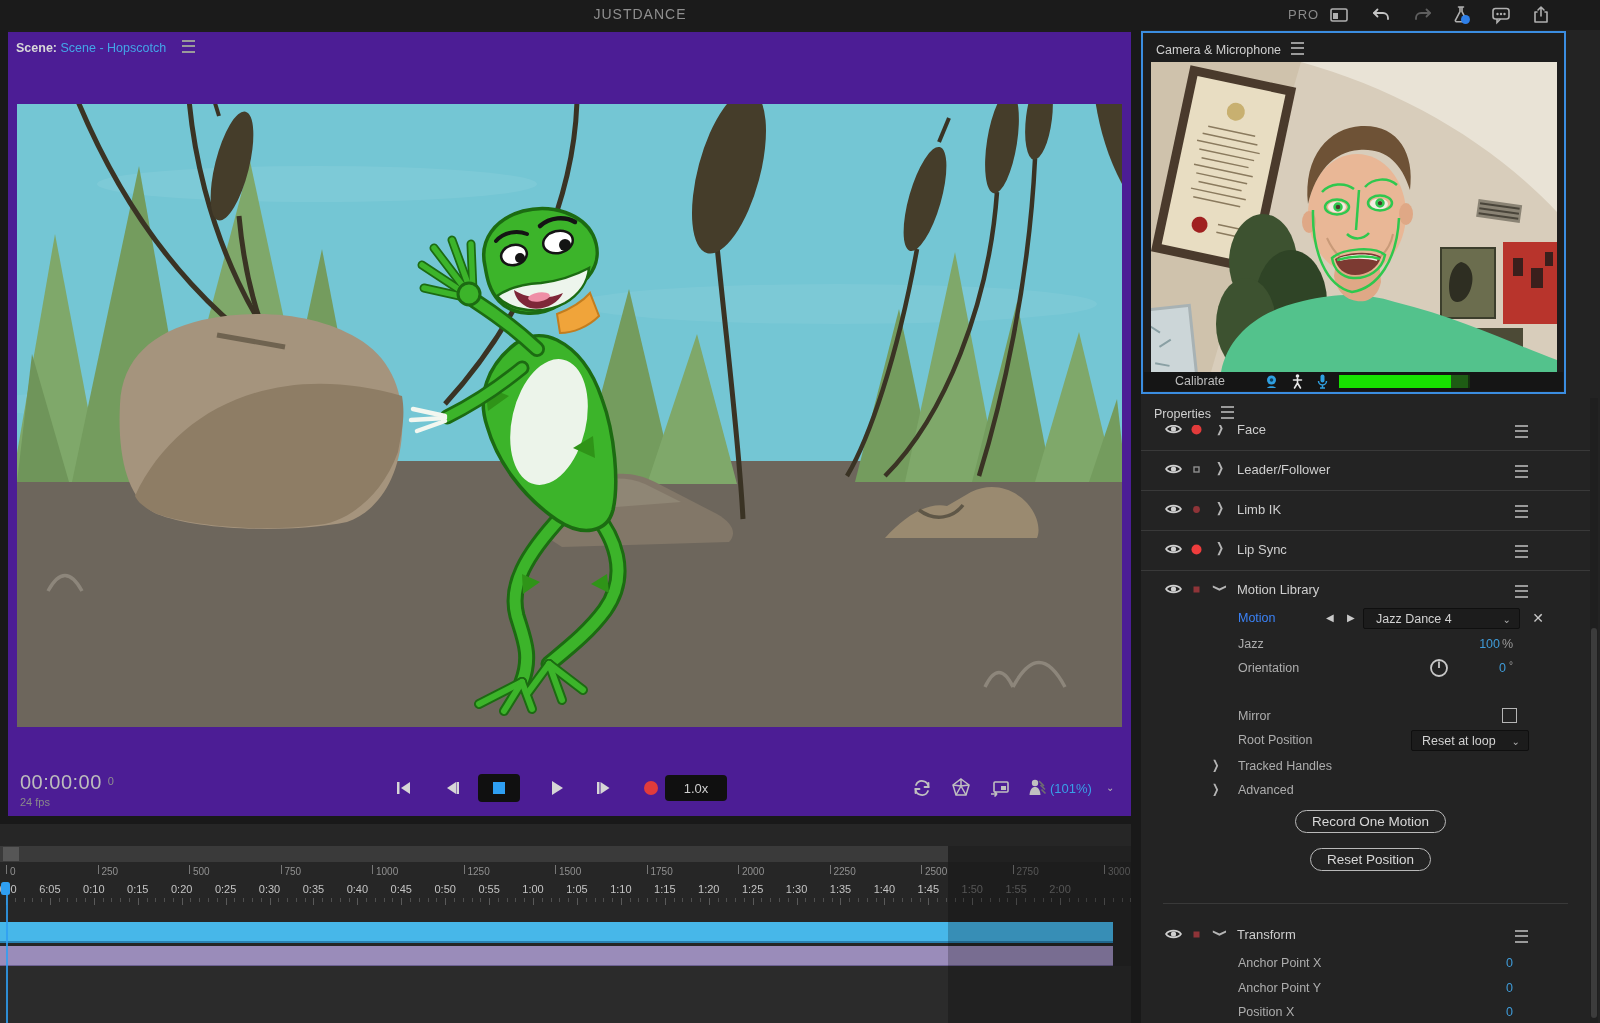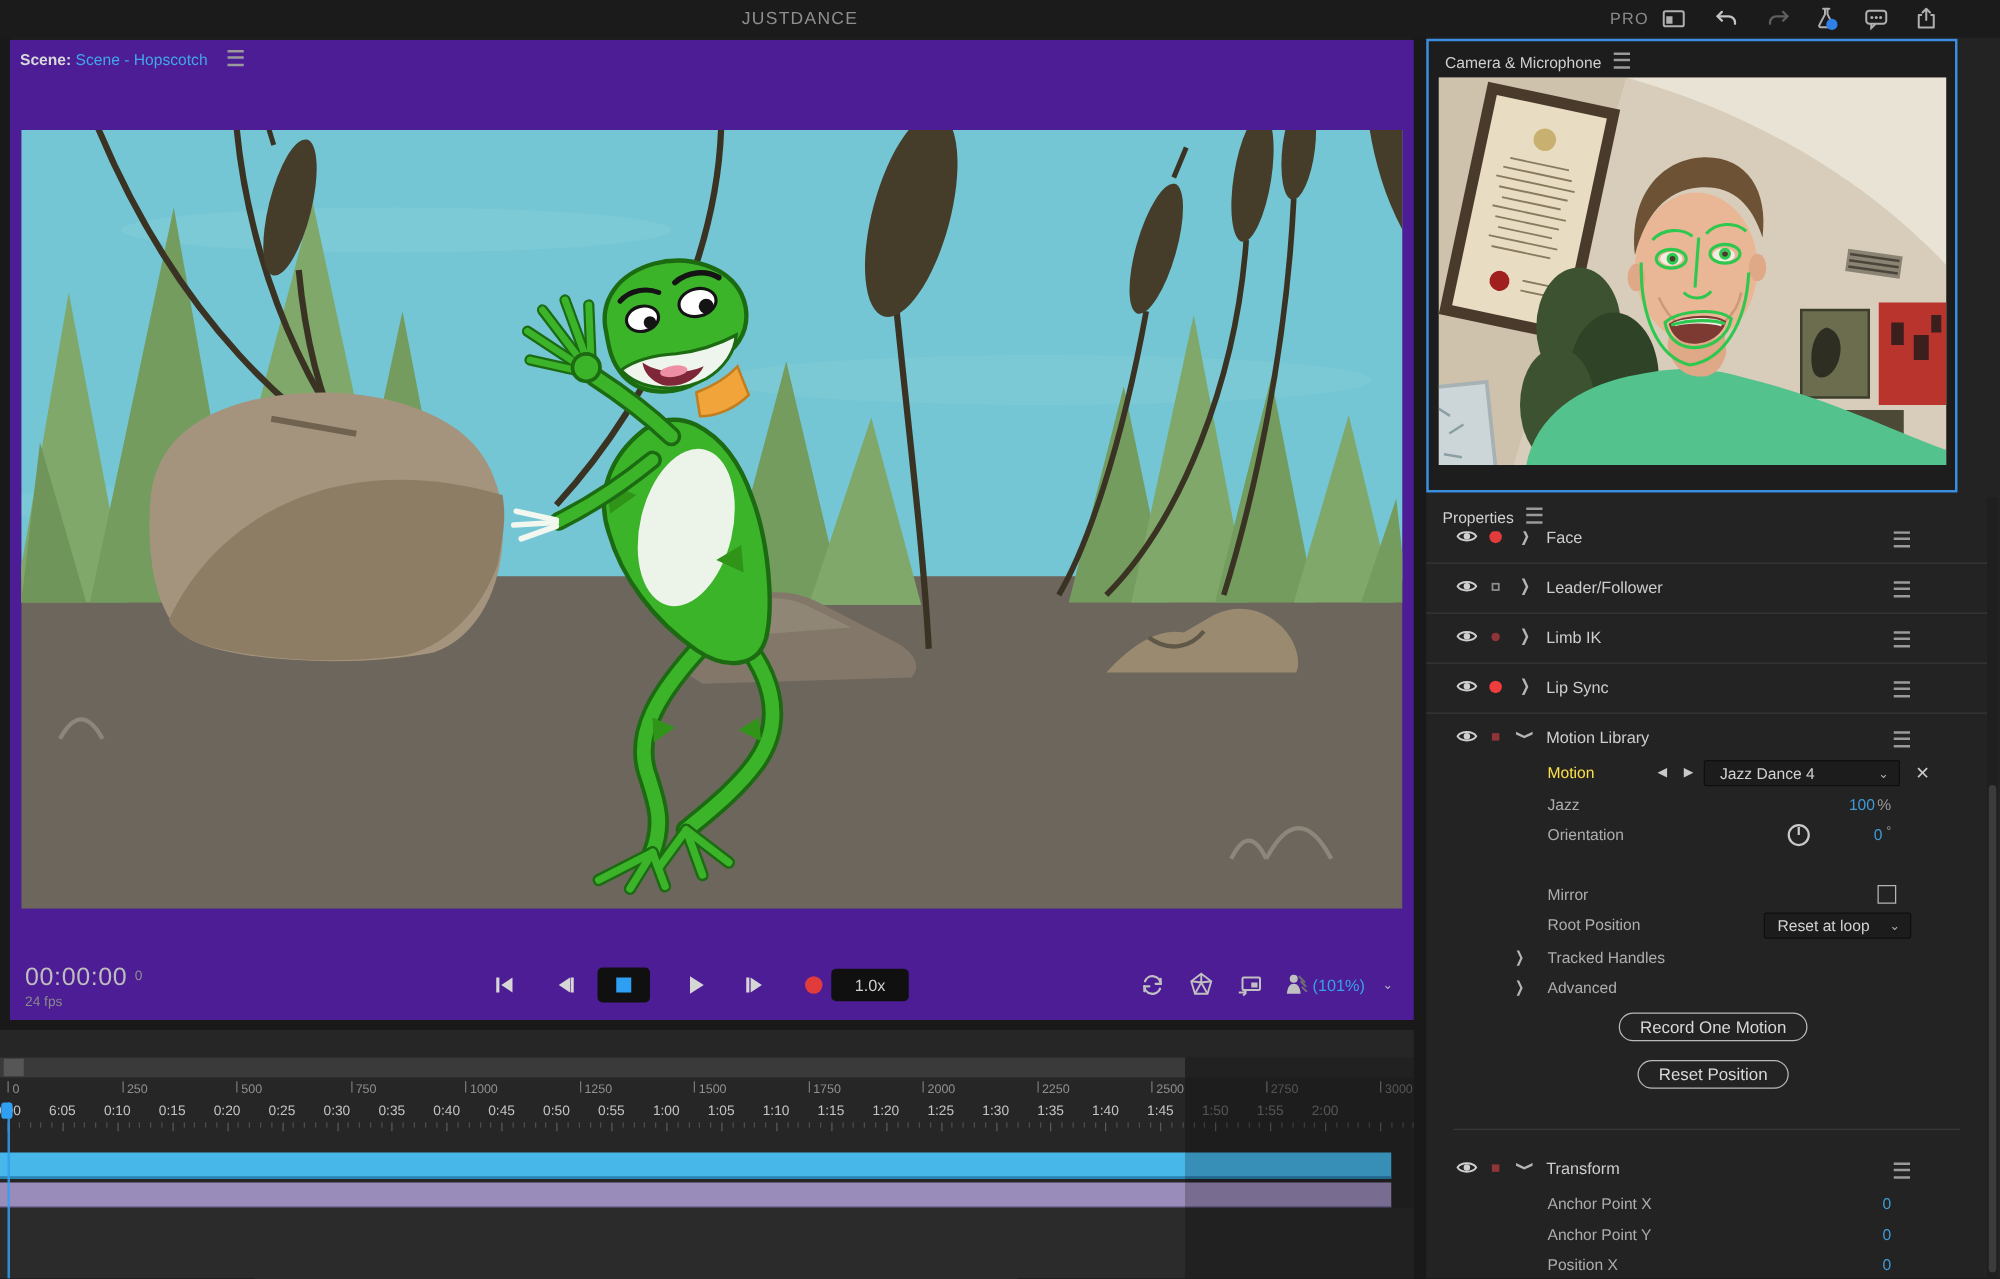--- a/index.html
+++ b/index.html
@@ -662,20 +662,46 @@
               <circle cx="187" cy="145" r="3.5"></circle>
                 <circle cx="229" cy="141" r="3.5"></circle>
               <path d="M 208 128 L 205 168"></path>
               <path d="M 196 172 C 202 178 212 178 218 171"></path>
               <path d="M 181 196 C 192 186 224 184 234 193 C 231 208 217 217 202 216 C 190 215 183 207 181 196 Z"></path>
               <path d="M 186 198 C 200 194 218 193 229 197"></path>
             </g>
           </g>
         </svg>
       </div>
+      <div class="abs calib-bar">
+        <div class="abs calib-label">Calibrate</div>
+        <div class="abs calib-ic" style="left:119px">
+          <svg viewBox="0 0 17 17">
+              <circle cx="8.5" cy="7" r="4.5" fill="#2f9fe0"></circle>
+              <circle cx="8.5" cy="7" r="1.8" fill="#10405e"></circle>
+              <path d="M4 15 C5 12.5 12 12.5 13 15 Z" fill="#2f9fe0"></path>
+            </svg>
+        </div>
+        <div class="abs calib-ic" style="left:145px">
+          <svg viewBox="0 0 17 17" stroke="#e6e6e6" stroke-width="1.6" fill="none" stroke-linecap="round">
+              <circle cx="8.5" cy="3" r="1.8" fill="#e6e6e6" stroke="none"></circle>
+              <path d="M8.5 5 V10 M4.5 7 H12.5 M8.5 10 L5.5 15 M8.5 10 L11.5 15"></path>
+            </svg>
+        </div>
+        <div class="abs calib-ic" style="left:170px">
+          <svg viewBox="0 0 17 17">
+              <rect x="6.5" y="1.5" width="4" height="8" rx="2" fill="#2f9fe0"></rect>
+              <path d="M4.5 8 a4 4 0 0 0 8 0 M8.5 12.5 V15 M6 15 h5" stroke="#2f9fe0" stroke-width="1.5" fill="none"></path>
+            </svg>
+        </div>
+        <div class="abs level">
+          <div class="hot"></div>
+          <div class="warm"></div>
+        </div>
+      </div>
     </div>
 
     <div class="abs props-title"><span>Properties</span><span class="burger"></span></div>
 
     <div class="abs" style="left:0;top:395px;width:449px;height:628px;overflow:hidden">
 
       <div class="abs prow" style="top:-15px">
         <svg class="eye" viewBox="0 0 17 12">
             <path d="M1 6 C4 1.5 13 1.5 16 6 C13 10.5 4 10.5 1 6 Z" fill="none" stroke="#cfcfcf" stroke-width="1.6"></path>
             <circle cx="8.5" cy="6" r="2.6" fill="#cfcfcf"></circle>
@@ -734,21 +760,21 @@
           </svg>
         <svg class="dot" viewBox="0 0 11 11">
             <rect x="2.5" y="2.5" width="6" height="6" fill="#8f3438"></rect>
           </svg>
         <span class="chev chev-d">❯</span>
         <span class="plabel">Motion Library</span>
         <span class="burger"></span>
       </div>
 
       <div class="abs subrow" style="top:182px">
-        <span class="slabel" style="color:#fde047">Motion</span>
+        <span class="slabel" style="color:#3b82f6">Motion</span>
         <span class="arrbtn" style="left:185px">◀</span>
         <span class="arrbtn" style="left:206px">▶</span>
         <div class="selbox" style="left:222px;top:1px;width:157px">
           <span class="sv">Jazz Dance 4</span>
           <span class="sc">⌄</span>
         </div>
         <span class="xbtn">✕</span>
       </div>
 
       <div class="abs subrow" style="top:208px">

